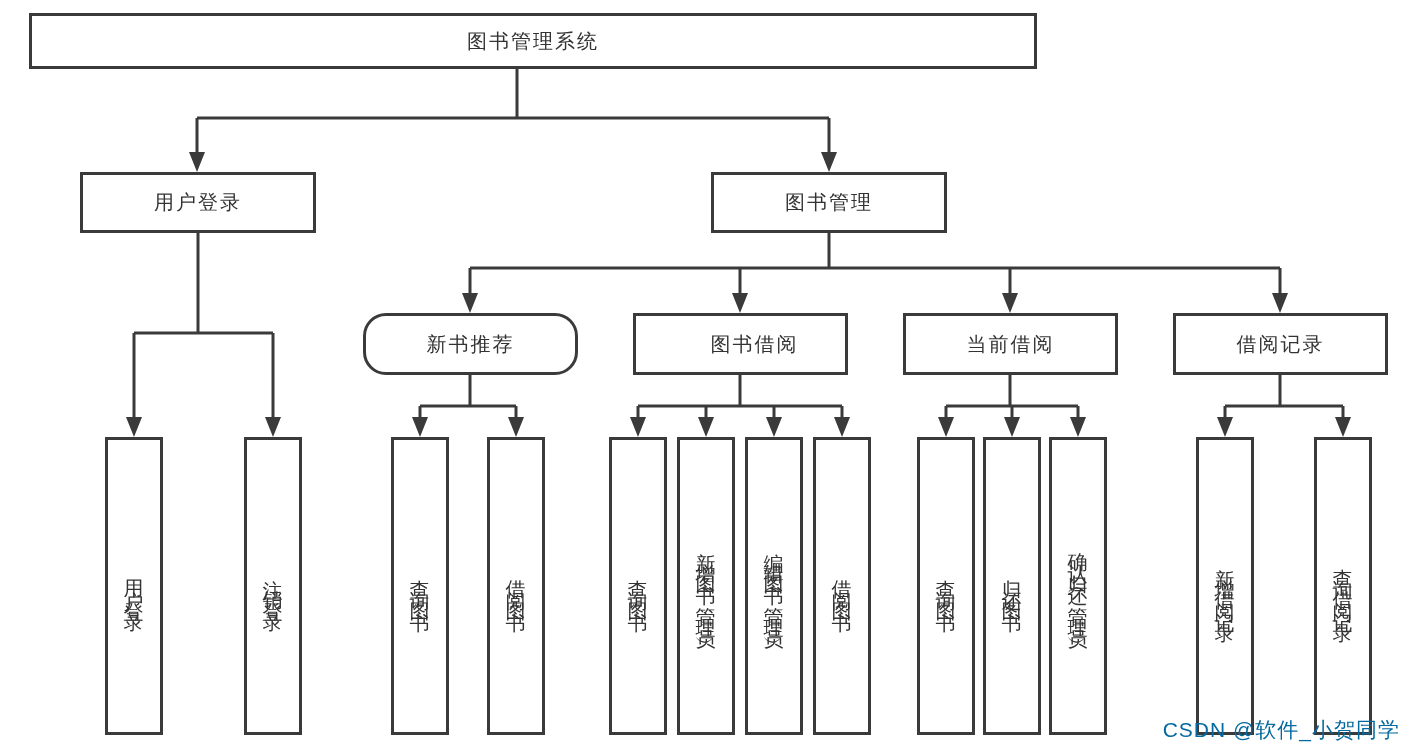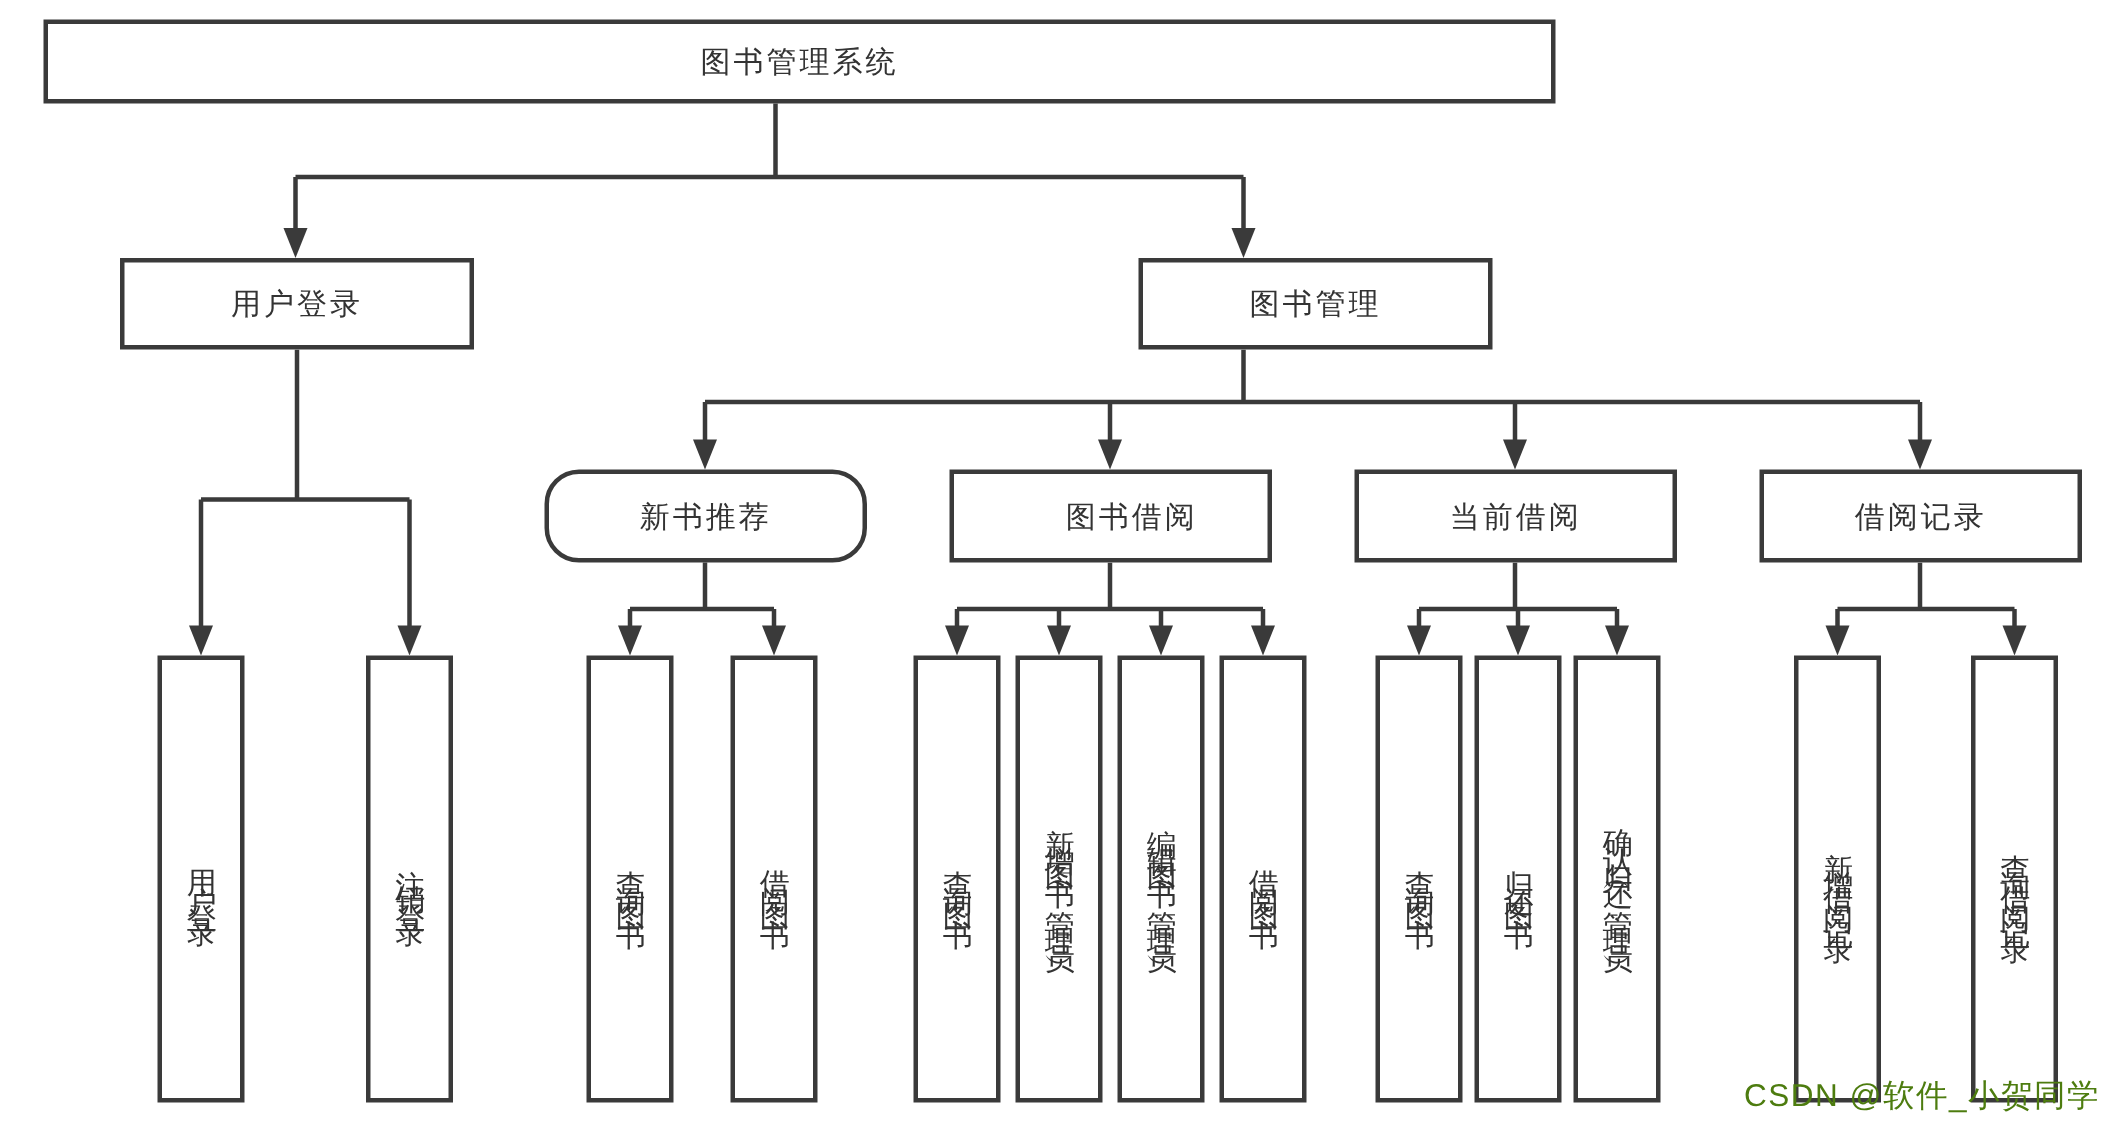--- a/index.html
+++ b/index.html
@@ -43,42 +43,42 @@
     text-orientation: mixed;
     font-size: 20px;
     letter-spacing: 11px;
     line-height: 1;
   }
 
   
   #n-root  { left: 29px;   top: 13px;  width: 1008px; height: 56px; }
 
   #n-l2-0  { left: 80px;   top: 172px; width: 236px;  height: 61px; }
-  #n-l2-1  { left: 711px;  top: 172px; width: 236px;  height: 61px; margin-left: 48px; }
+  #n-l2-1  { left: 711px;  top: 172px; width: 236px;  height: 61px; }
 
   #n-l3-0  { left: 363px;  top: 313px; width: 215px;  height: 62px; border-radius: 23px; }
   #n-l3-1  { left: 633px;  top: 313px; width: 215px;  height: 62px; padding-left: 28px; }
   #n-l3-2  { left: 903px;  top: 313px; width: 215px;  height: 62px; }
   #n-l3-3  { left: 1173px; top: 313px; width: 215px;  height: 62px; }
 
   .leaf { top: 437px; width: 58px; height: 298px; }
   #n-a0 { left: 105px; }  #n-a1 { left: 244px; }
   #n-b0 { left: 391px; }  #n-b1 { left: 487px; }
   #n-c0 { left: 609px; }  #n-c1 { left: 677px; }
   #n-c2 { left: 745px; }  #n-c3 { left: 813px; }
   #n-d0 { left: 917px; }  #n-d1 { left: 983px; }  #n-d2 { left: 1049px; }
   #n-e0 { left: 1196px; } #n-e1 { left: 1314px; }
 
   .watermark {
     position: absolute;
     right: 5px;
     bottom: 3px;
     font-size: 21px;
     letter-spacing: 1px;
-    color: #4d7c0f;
+    color: #0369a1;
     z-index: 2;
     white-space: nowrap;
   }
 </style>
 </head>
 <body>
 
 <div class="stage">
 
   <svg class="connectors" viewBox="0 0 1405 747" xmlns="http://www.w3.org/2000/svg">

